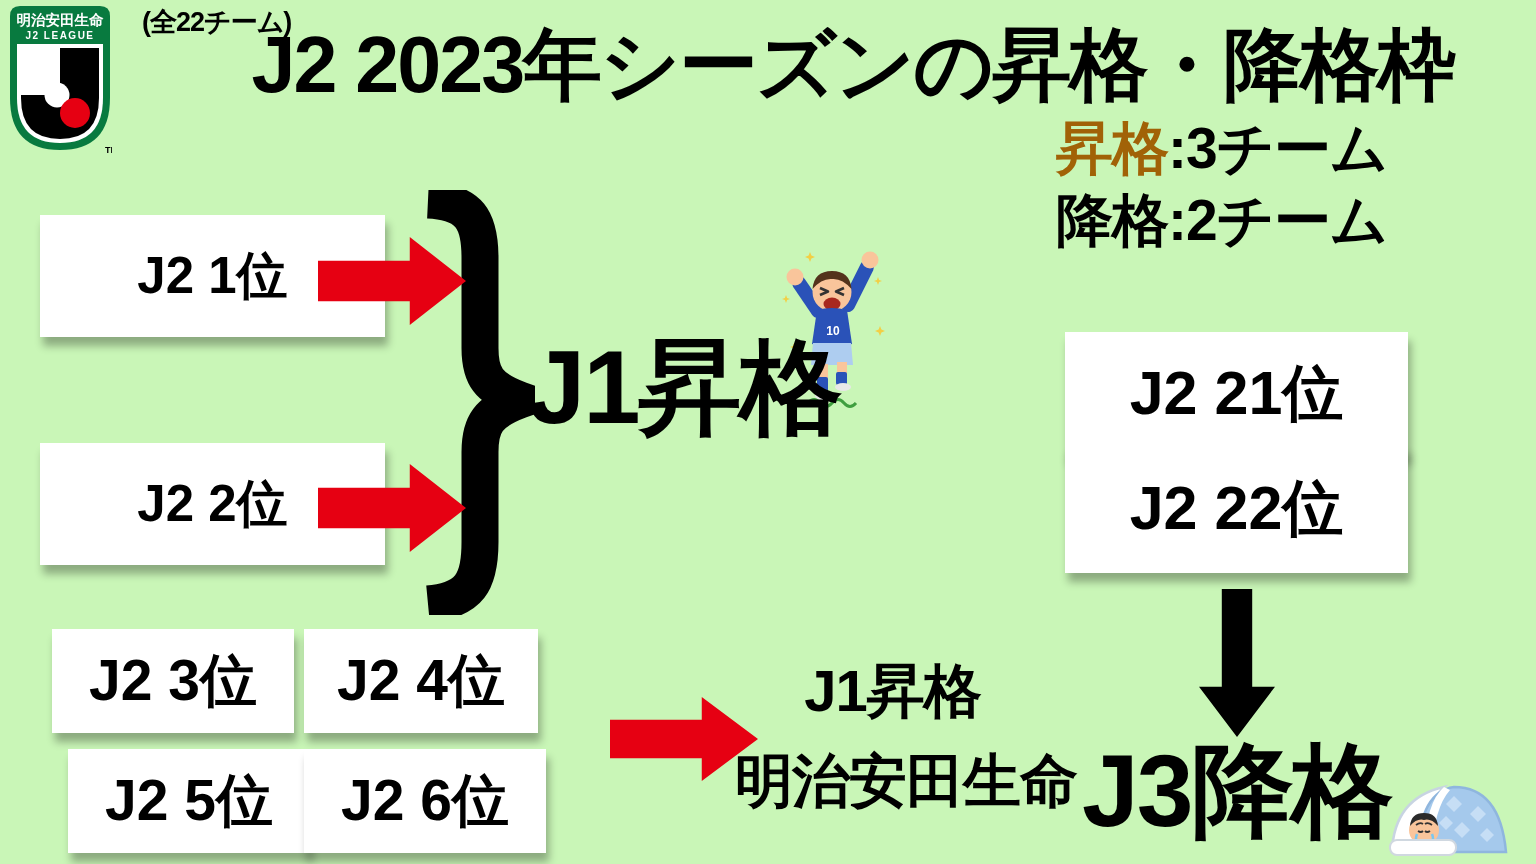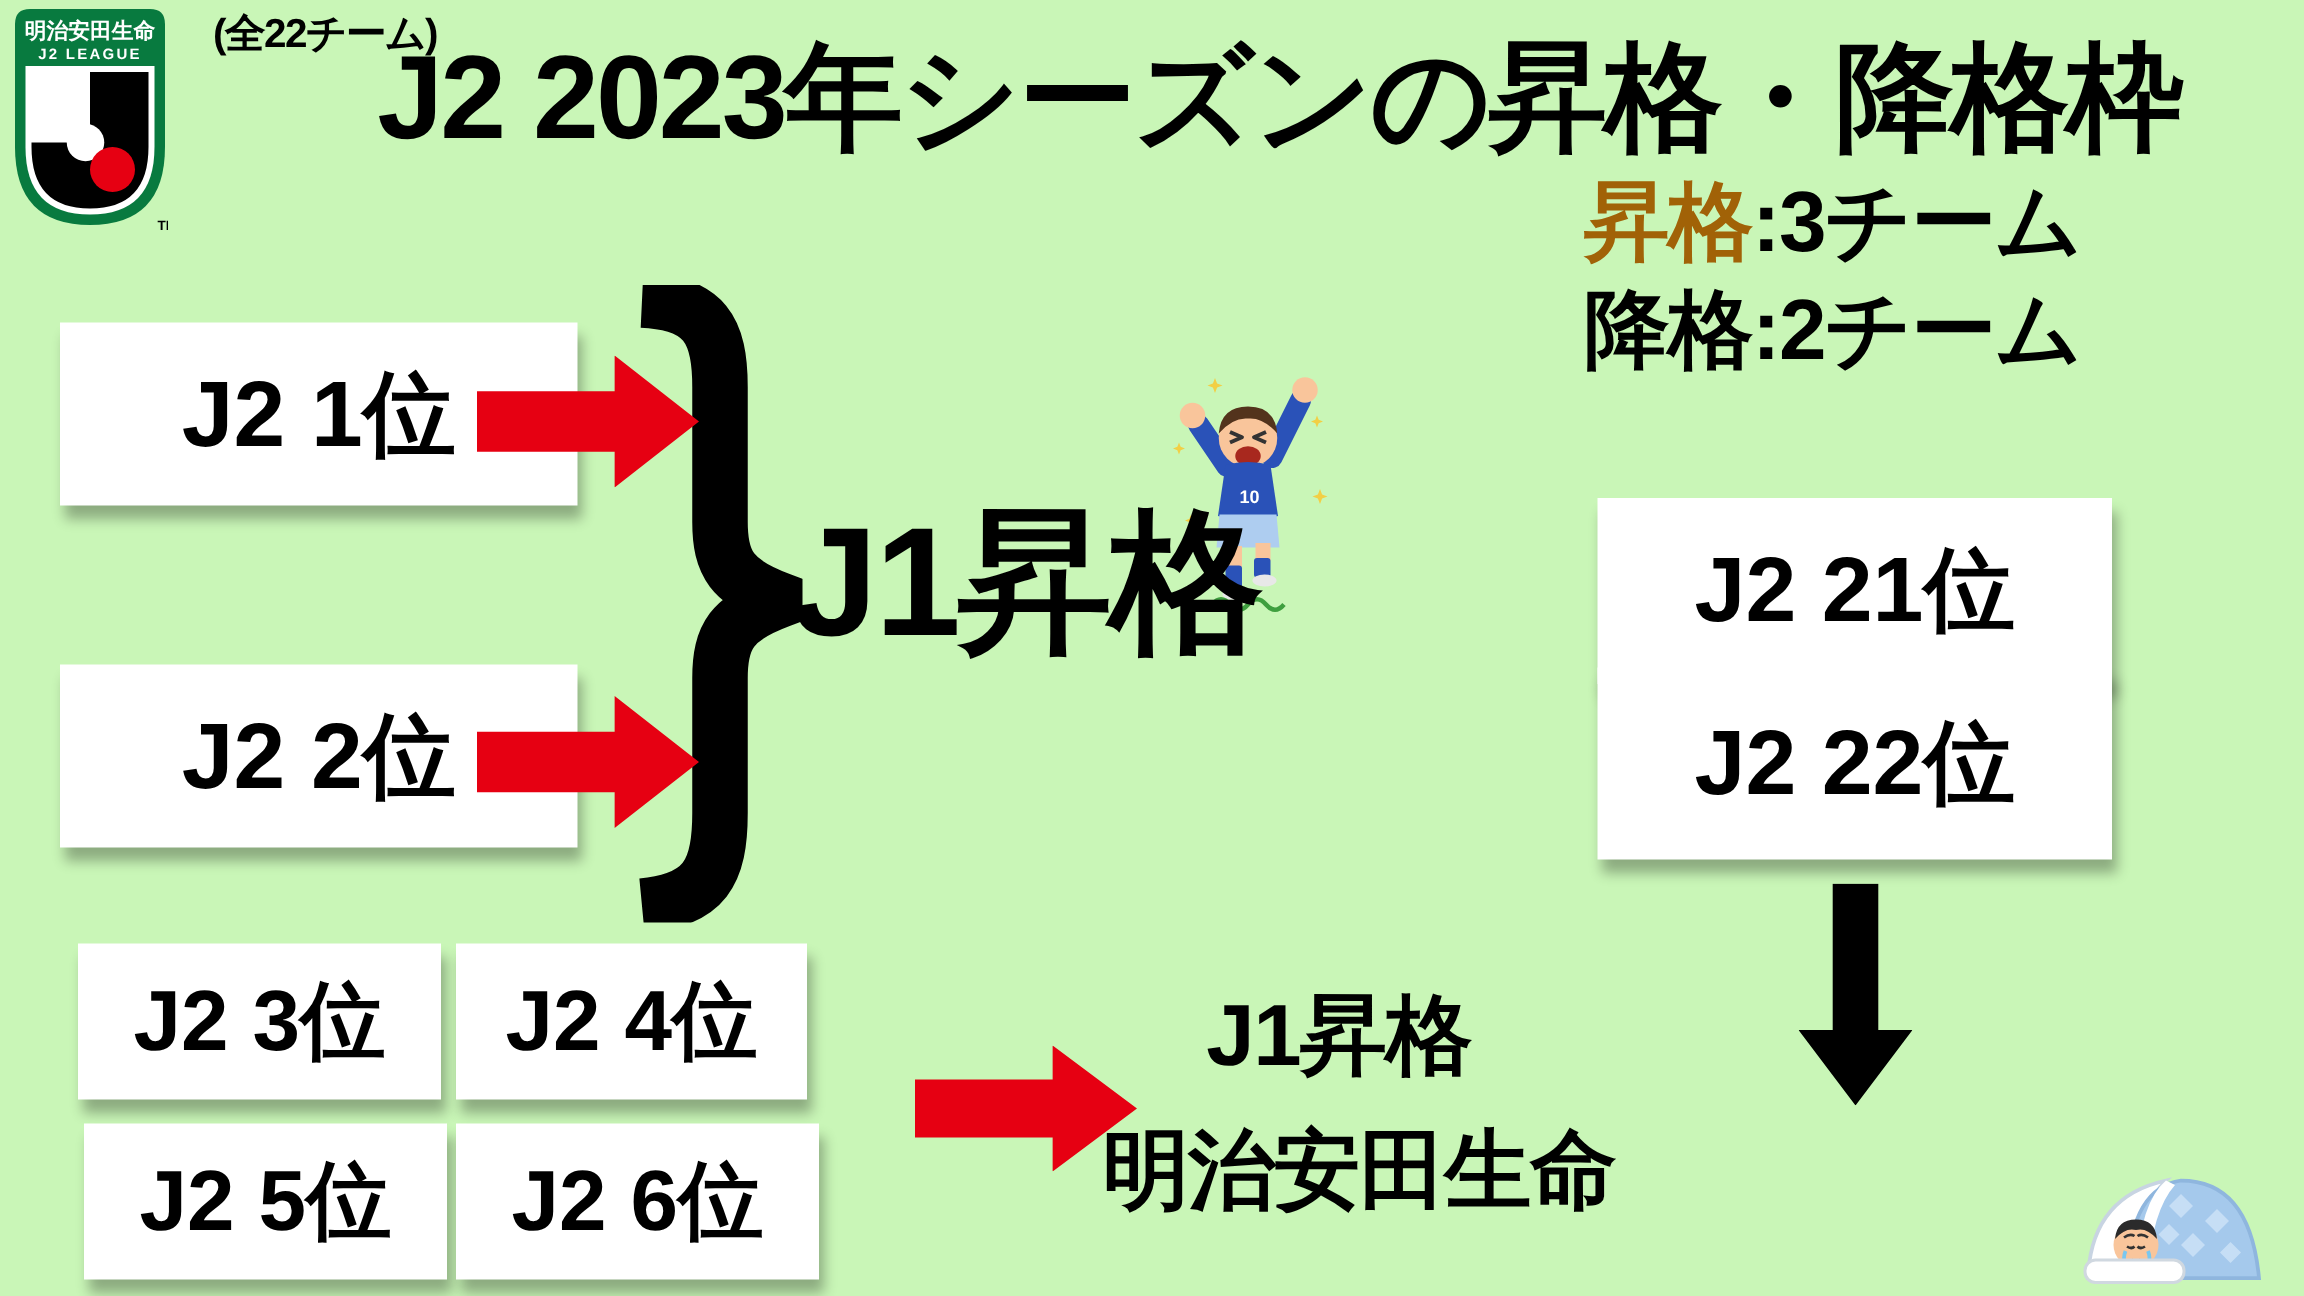--- a/index.html
+++ b/index.html
@@ -5,21 +5,21 @@
   html,body{margin:0;padding:0;}
   body{font-family:"Liberation Sans",sans-serif;}
   .stage{position:relative;width:1536px;height:864px;background:#c9f6b7;overflow:hidden;color:#000;}
   .abs{position:absolute;}
   .note{font-size:27px;font-weight:900;letter-spacing:-1px;}
   .title{font-size:79px;font-weight:900;letter-spacing:-2px;text-align:center;white-space:nowrap;line-height:1.05;}
   .summary{font-size:57px;font-weight:900;line-height:72px;white-space:nowrap;letter-spacing:-1px;}
   .summary .red{color:#a16207;}
   .rank-box{background:#fff;display:flex;align-items:center;justify-content:center;
     box-shadow:3px 9px 8px rgba(0,0,0,0.30);font-weight:900;white-space:nowrap;}
-  .fs62{font-size:62px;} .fs61{font-size:61px;} .fs57{font-size:57px;}
+  .fs62{font-size:51px;} .fs61{font-size:61px;} .fs57{font-size:57px;}
   .arrow-right{background:#e60012;
     clip-path:polygon(0 27%,62% 27%,62% 0,100% 50%,62% 100%,62% 73%,0 73%);}
   .arrow-down{background:#000;
     clip-path:polygon(30% 0,70% 0,70% 66%,100% 66%,50% 100%,0 66%,30% 66%);}
   .big-label{font-size:103px;font-weight:900;letter-spacing:-2px;white-space:nowrap;line-height:1;}
   .playoff-label{font-size:58px;font-weight:900;text-align:center;line-height:90px;white-space:nowrap;letter-spacing:-1px;}
   .z1{z-index:1;} .z2{z-index:2;}
 </style>
 </head>
 <body>
@@ -84,20 +84,21 @@
     <path d="M28,156 q6,-7 12,0 q6,7 12,0 q6,-7 12,0 q6,7 12,0" stroke="#3f9f3f" stroke-width="3" fill="none"></path>
   </svg>
 
   <div class="abs big-label z2" style="left:528px;top:336px;">J1昇格</div>
 
   <div class="abs rank-box fs61 z1" style="left:1065px;top:308px;width:343px;height:124px;margin-top:24px;">J2 21位</div>
   <div class="abs rank-box fs61 z1" style="left:1065px;top:445px;width:343px;height:128px;">J2 22位</div>
 
   <div class="abs arrow-down" style="left:1199px;top:589px;width:76px;height:148px;"></div>
 
+  <div class="abs big-label z1" style="left:1082px;top:740px;font-size:102px;">J3降格</div>
 
   <svg class="abs z2" style="left:1388px;top:760px;" width="128" height="98" viewBox="0 0 128 98">
     <path d="M4,92 Q6,38 56,27 Q38,44 36,92 Z" fill="#ffffff" stroke="#c8d4e2" stroke-width="2.5"></path>
     <path d="M30,92 Q32,32 66,27 Q112,27 118,92 Z" fill="#a5c9ec" stroke="#8fb6de" stroke-width="2.5"></path>
     <g fill="#c6def5">
       <path d="M66 36 l8 8 -8 8 -8 -8 z"></path>
       <path d="M90 46 l8 8 -8 8 -8 -8 z"></path>
       <path d="M74 62 l8 8 -8 8 -8 -8 z"></path>
       <path d="M99 68 l7 7 -7 7 -7 -7 z"></path>
       <path d="M58 56 l7 7 -7 7 -7 -7 z"></path>
@@ -107,21 +108,21 @@
     <path d="M22,66 Q23,53 36,53 Q49,53 50,66 Q43,58 36,60 Q29,58 22,66 Z" fill="#2b2b2b"></path>
     <path d="M28,65 q4,-3 7,-1 M44,65 q-4,-3 -7,-1" stroke="#333333" stroke-width="1.8" fill="none"></path>
     <path d="M30,71 q3,2 5,0 M42,71 q-3,2 -5,0" stroke="#333333" stroke-width="1.8" fill="none"></path>
     <path d="M29,74 q-2,5 0,9 M44,74 q2,5 0,9" stroke="#79c7f0" stroke-width="2.5" fill="none"></path>
     <path d="M33,80 q3,2 6,0" stroke="#a33333" stroke-width="2" fill="none"></path>
     <rect x="2" y="80" width="66" height="15" rx="7" fill="#ffffff" stroke="#d0d8e0" stroke-width="2"></rect>
   </svg>
 
   <div class="abs rank-box fs57 z1" style="left:52px;top:629px;width:242px;height:104px;">J2 3位</div>
   <div class="abs rank-box fs57 z1" style="left:304px;top:629px;width:234px;height:104px;">J2 4位</div>
-  <div class="abs rank-box fs57 z1" style="left:56px;top:749px;width:242px;height:104px;">J2 5位</div>
+  <div class="abs rank-box fs57 z1" style="left:68px;top:749px;width:242px;height:104px;">J2 5位</div>
   <div class="abs rank-box fs57 z1" style="left:304px;top:749px;width:242px;height:104px;">J2 6位</div>
 
   <div class="abs arrow-right z2" style="left:610px;top:697px;width:148px;height:84px;"></div>
 
   <div class="abs playoff-label" style="left:735px;top:646px;width:315px;">
     <div>J1昇格</div>
     <div>明治安田生命</div>
   </div>
 
 </div>

